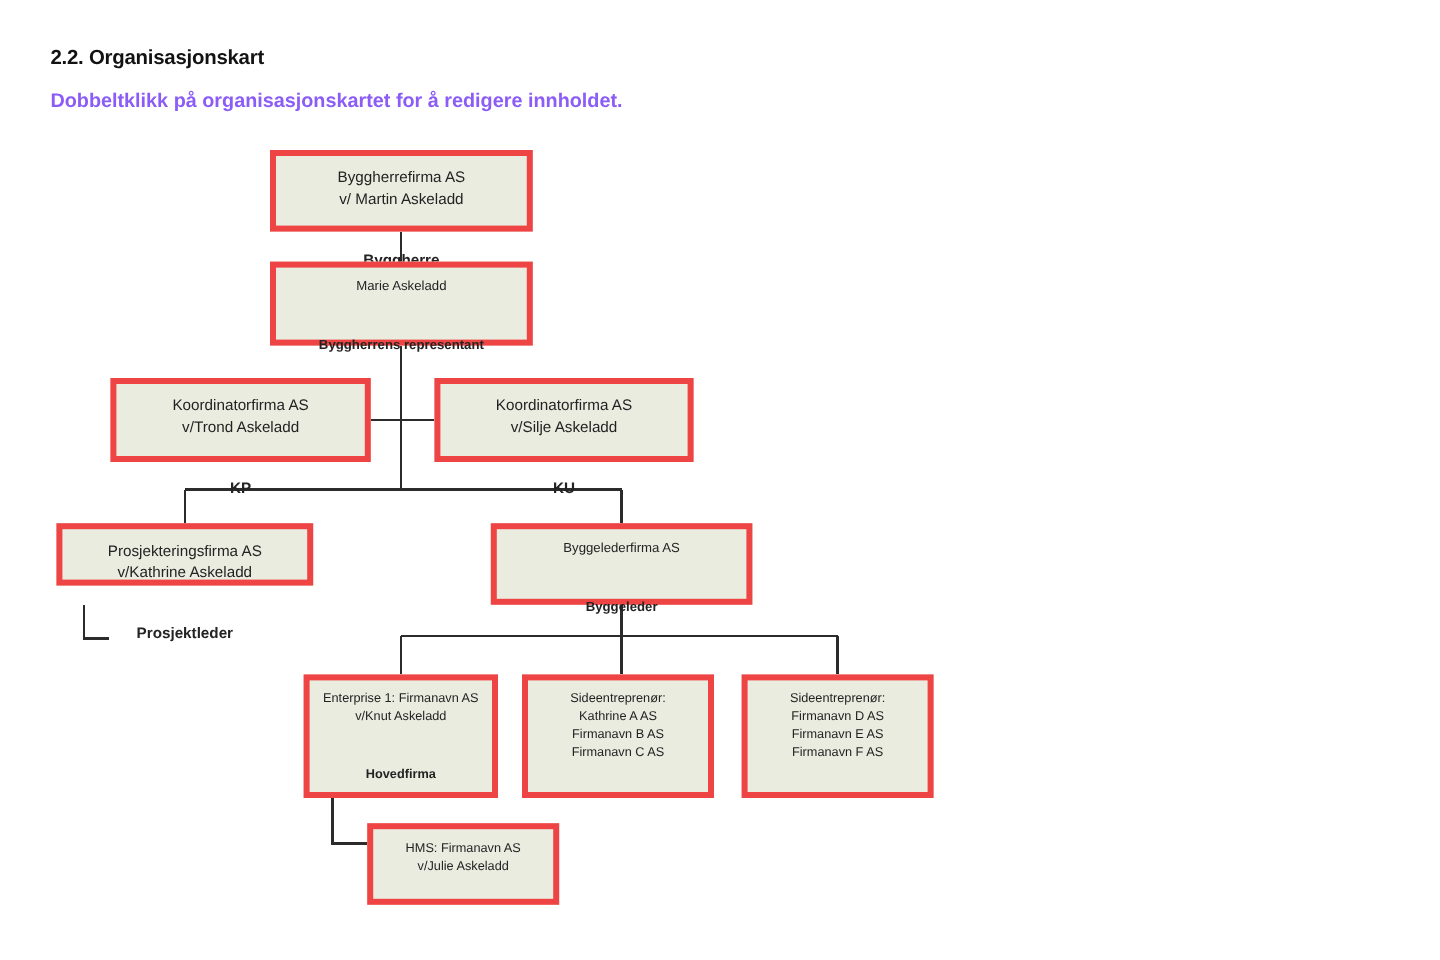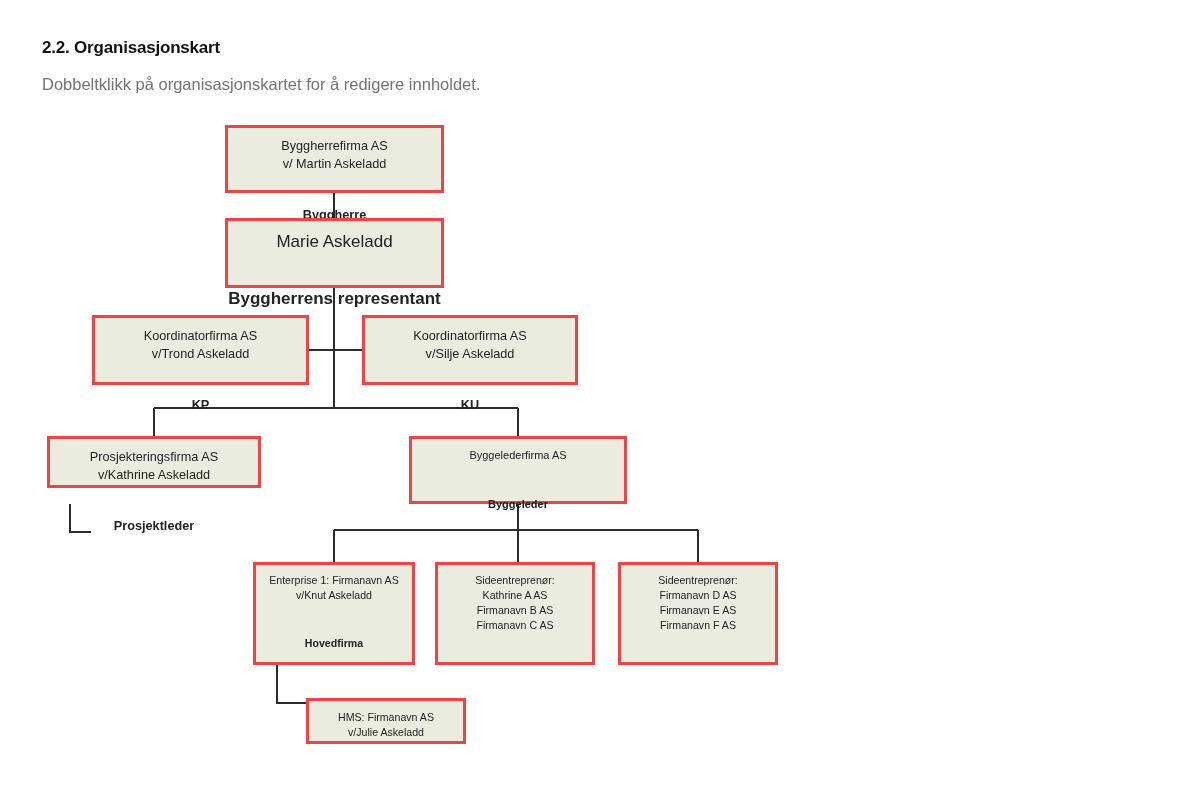--- a/index.html
+++ b/index.html
@@ -26,22 +26,22 @@
     font-weight: bold;
     letter-spacing: -0.2px;
     color: #121212;
     white-space: nowrap;
   }
   .page-subtitle {
     position: absolute;
     left: 42px;
     top: 75px;
     font-size: 16.5px;
-    font-weight: normal;
-    color: #737373;
+    font-weight: bold;
+    color: #8b5cf6;
     white-space: nowrap;
   }
 
   
   #org-chart {
     position: absolute;
     left: 0;
     top: 0;
     width: 1200px;
     height: 800px;
@@ -54,41 +54,41 @@
     top: 0;
     width: 1200px;
     height: 800px;
     pointer-events: none;
   }
 
   
   .node {
     position: absolute;
     background: #eaece0;
-    border: 3px solid #ef4444;
+    border: 5px solid #ef4444;
     padding-top: 9px;
     text-align: center;
     line-height: 1.42;
     color: #232323;
   }
   .node .line { display: block; white-space: nowrap; }
   .node .line.bold { font-weight: bold; margin-top: 33px; }
 
   
   #node-byggherre   { left:225px; top:125px; width:219px; height:68px;  font-size:12.7px; }
-  #node-representant{ left:225px; top:218px; width:219px; height:70px;  font-size:17px; }
+  #node-representant{ left:225px; top:218px; width:219px; height:70px;  font-size:11px; }
   #node-kp          { left:92px;  top:315px; width:217px; height:70px;  font-size:12.7px; }
   #node-ku          { left:362px; top:315px; width:216px; height:70px;  font-size:12.7px; }
   #node-prosjektleder{left:47px;  top:436px; width:214px; height:52px;  font-size:12.7px; }
   #node-byggeleder  { left:409px; top:436px; width:218px; height:68px;  font-size:11px; }
   #node-prosjgruppe { left:91px;  top:520px; width:137px; height:172px; font-size:10.3px; padding-top:8px; }
   #node-enterprise1 { left:253px; top:562px; width:162px; height:103px; font-size:10.6px; padding-top:8px; }
   #node-side1       { left:435px; top:562px; width:160px; height:103px; font-size:10.6px; padding-top:8px; }
   #node-side2       { left:618px; top:562px; width:160px; height:103px; font-size:10.6px; padding-top:8px; }
-  #node-hms         { left:306px; top:686px; width:160px; height:46px;  font-size:10.6px; padding-top:9px;margin-top:12px; }
+  #node-hms         { left:306px; top:686px; width:160px; height:68px;  font-size:10.6px; padding-top:9px; }
 
   
   .gap { display:block; height:9px; }
 </style>
 </head>
 <body>
 
 <div class="page-heading">2.2. Organisasjonskart</div>
 <div class="page-subtitle">Dobbeltklikk på organisasjonskartet for å redigere innholdet.</div>
 

